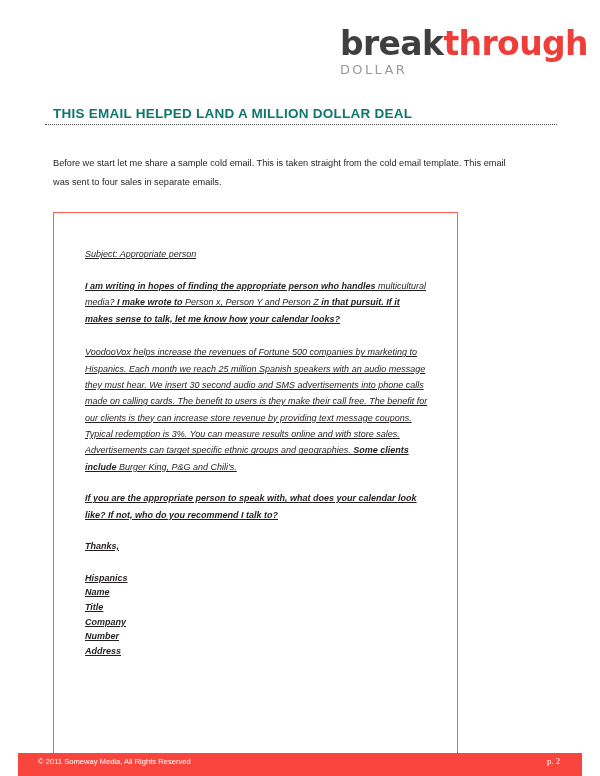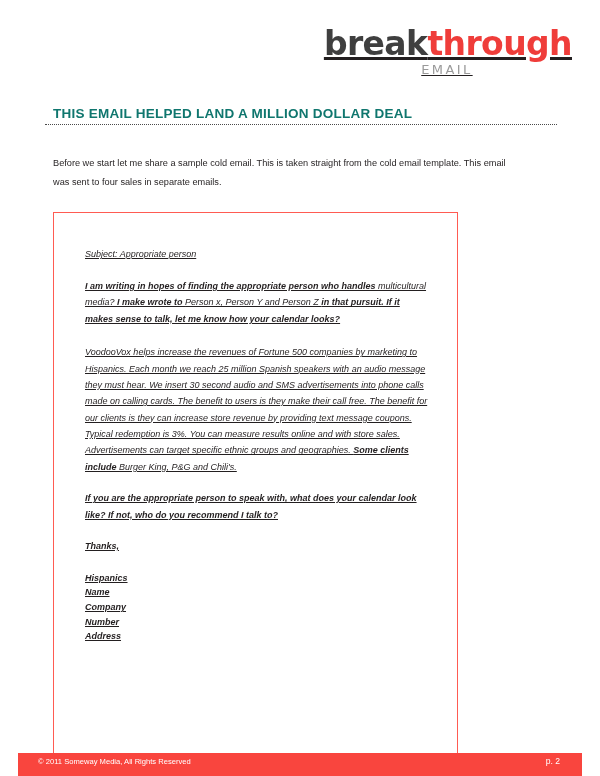--- a/index.html
+++ b/index.html
@@ -13,24 +13,23 @@
     position: relative;
     font-family: "Liberation Sans", sans-serif;
     color: #231f20;
     overflow: hidden;
   }
 
   
   .logo-block {
     position: absolute;
     top: 27px;
-    right: 28px;
-    text-align: center;
+    right: 12px;
+    text-align: left;
     line-height: 1;
-    text-decoration: underline;
   }
   .logo-wordmark {
     font-family: "DejaVu Sans", sans-serif;
     font-size: 33px;
     font-weight: 700;
     letter-spacing: -0.6px;
     line-height: 1;
     white-space: nowrap;
   }
   .logo-break { color: #3f3f3f; }
@@ -143,30 +142,31 @@
     color: #ffffff;
     white-space: nowrap;
   }
   .footer-page {
     position: absolute;
     right: 22px;
     top: 3px;
     font-size: 8.6px;
     color: #ffffff;
     white-space: nowrap;
+    font-family: Liberation Serif, serif;
   }
 </style>
 </head>
 <body>
 
 <div class="logo-block">
   <div class="logo-wordmark">
     <span class="logo-break">break</span><span class="logo-through">through</span>
   </div>
-  <div class="logo-sub">EMAIL</div>
+  <div class="logo-sub">DOLLAR</div>
 </div>
 
 <div class="page-title">THIS EMAIL HELPED LAND A MILLION DOLLAR DEAL</div>
 <div class="title-rule"></div>
 
 <div class="intro">Before we start let me share a sample cold email. This is taken straight from the cold email template. This email was sent to four sales in separate emails.</div>
 
 <div class="email-box">
   <div class="email-inner">
 
@@ -182,20 +182,21 @@
 
     <p class="email-p">
       <span class="b">If you are the appropriate person to speak with, what does your calendar look like? If not, who do you recommend I talk to?</span>
     </p>
 
     <div class="sig-thanks">Thanks,</div>
 
     <div class="email-sig">
       <div>Hispanics</div>
       <div>Name</div>
+      <div>Title</div>
       <div>Company</div>
       <div>Number</div>
       <div>Address</div>
     </div>
 
   </div>
 </div>
 
 <div class="footer-bar">
   <span class="footer-copy">© 2011 Someway Media, All Rights Reserved</span>

